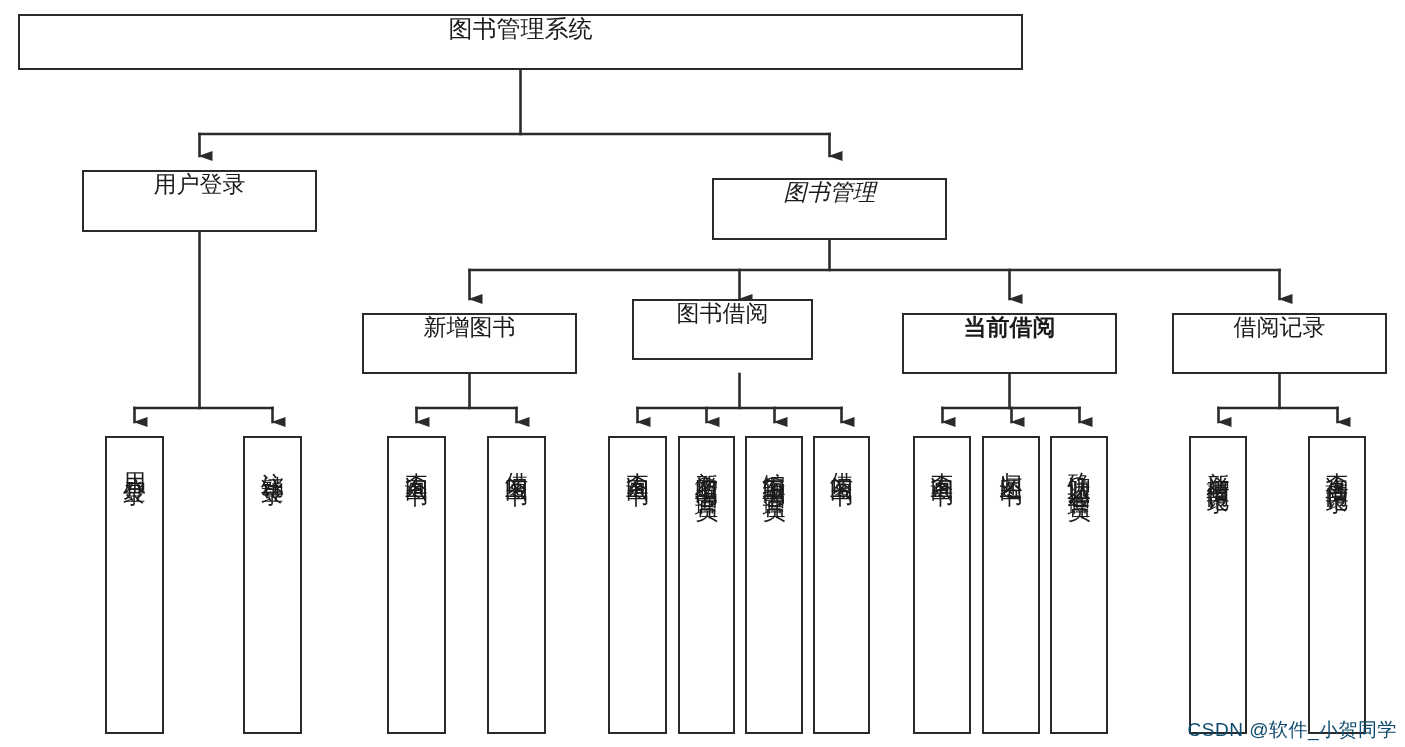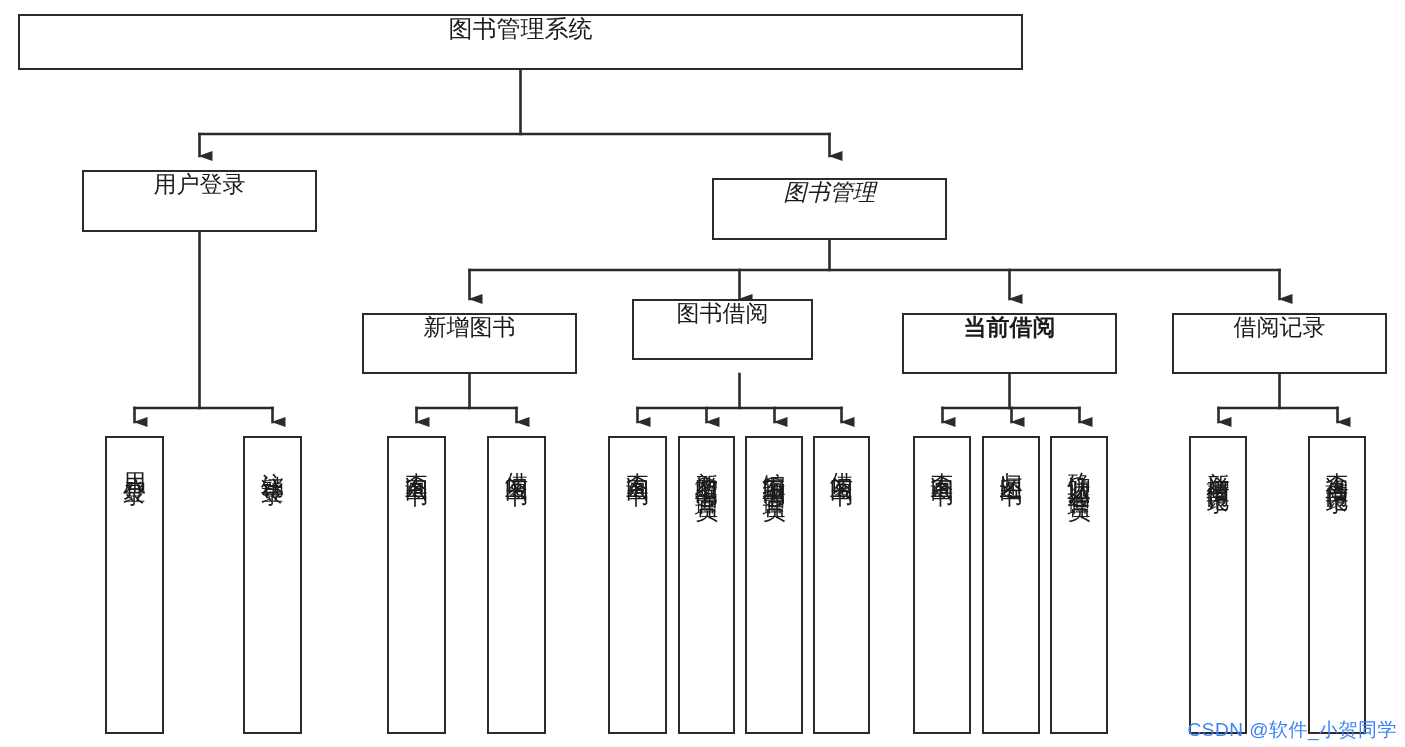--- a/index.html
+++ b/index.html
@@ -57,21 +57,21 @@
     font-size: 23px;
     letter-spacing: 4px;
     line-height: 1;
     white-space: nowrap;
   }
   #watermark {
     position: absolute;
     right: 8px;
     bottom: 4px;
     font-size: 19px;
-    color: #3b82f6;
+    color: #0c4a6e;
     letter-spacing: 0.5px;
     z-index: 5;
     white-space: nowrap;
   }
 </style>
 </head>
 <body>
 
 <div id="canvas">
 

